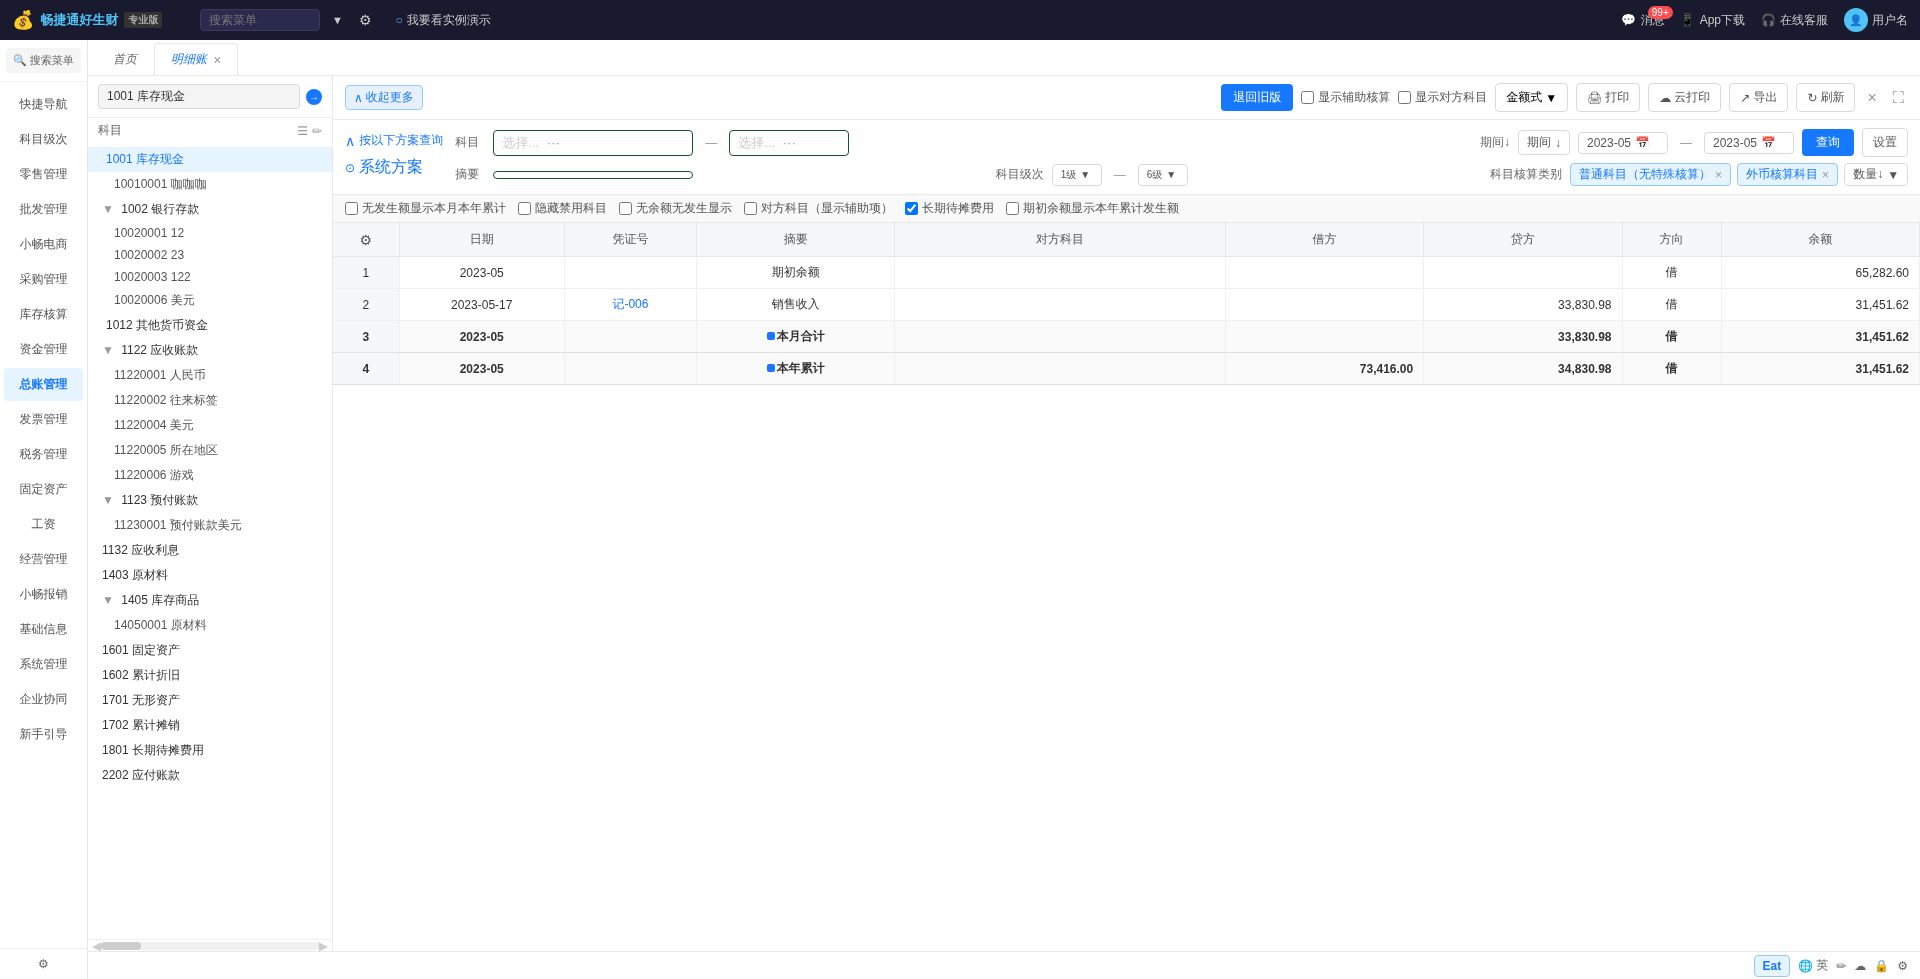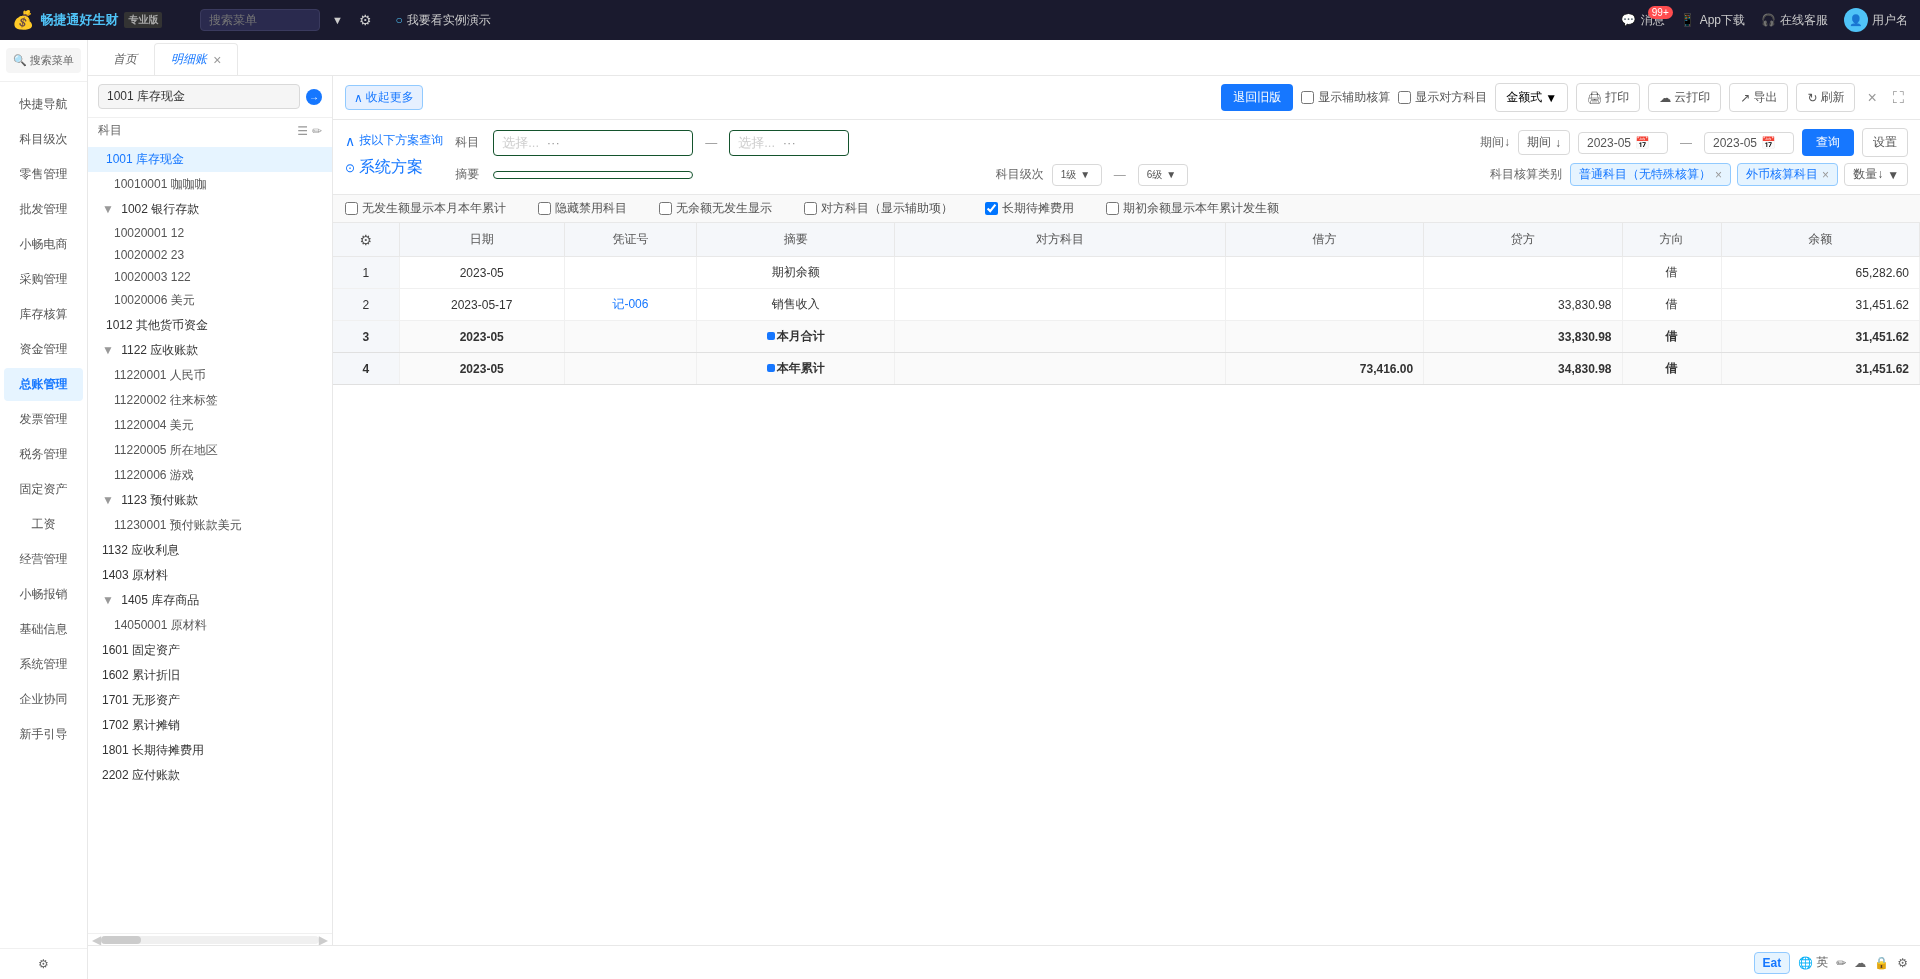--- a/index.html
+++ b/index.html
@@ -84,21 +84,21 @@
     .filter-date-input { border: 1px solid #d9d9d9; border-radius: 4px; padding: 3px 8px; font-size: 12px; display: flex; align-items: center; gap: 4px; cursor: pointer; color: #555; min-width: 90px; }
     .btn-query { background: #1677ff; color: #fff; border: none; border-radius: 4px; padding: 5px 14px; font-size: 12px; cursor: pointer; }
     .btn-setting { background: #fff; border: 1px solid #d9d9d9; border-radius: 4px; padding: 5px 10px; font-size: 12px; cursor: pointer; color: #555; }
     .filter-level-select { border: 1px solid #d9d9d9; border-radius: 4px; padding: 3px 8px; font-size: 10px; display: flex; align-items: center; gap: 4px; cursor: pointer; color: #555; min-width: 50px; }
     .filter-tags { display: flex; align-items: center; gap: 6px; flex-wrap: wrap; }
     .filter-tag { background: #fff; border: 1px solid #d9d9d9; border-radius: 4px; padding: 2px 8px; font-size: 12px; color: #555; display: flex; align-items: center; gap: 4px; }
     .filter-tag-x { color: #999; cursor: pointer; font-size: 12px; }
     .filter-tag.blue { background: #e6f4ff; border-color: #91caff; color: #1677ff; }
 
     
-    .checks-row { background: #f9f9f9; border-bottom: 1px solid #e8e8e8; padding: 5px 12px; display: flex; align-items: center; gap: 32px; flex-wrap: wrap; }
+    .checks-row { background: #f9f9f9; border-bottom: 1px solid #e8e8e8; padding: 5px 12px; display: flex; align-items: center; gap: 12px; flex-wrap: wrap; }
     .check-item { display: flex; align-items: center; gap: 4px; font-size: 12px; color: #555; cursor: pointer; }
     .check-item input[type=checkbox] { cursor: pointer; }
 
     
     .table-area { flex: 1; overflow: auto; background: #fff; }
     table { width: 100%; border-collapse: collapse; font-size: 12px; }
     thead tr { background: #f5f7fa; }
     th { padding: 8px 10px; text-align: center; font-weight: 500; color: #555; border-bottom: 1px solid #e8e8e8; border-right: 1px solid #e8e8e8; white-space: nowrap; }
     td { padding: 7px 10px; border-bottom: 1px solid #f0f0f0; border-right: 1px solid #f0f0f0; color: #333; white-space: nowrap; }
     .td-center { text-align: center; }
@@ -113,21 +113,21 @@
     .col-subject { width: 200px; }
     .col-debit { width: 120px; }
     .col-credit { width: 120px; }
     .col-direction { width: 60px; }
     .col-balance { width: 120px; }
     .icon-settings { font-size: 14px; }
 
     .collapse-btn { background: #e6f0ff; border: 1px solid #91caff; border-radius: 4px; padding: 3px 8px; font-size: 12px; color: #1677ff; cursor: pointer; display: flex; align-items: center; gap: 3px; }
 
     
-    .statusbar { height: 34px; background: #fff; border-top: 1px solid #e8e8e8; display: flex; align-items: center; justify-content: flex-end; padding: 0 12px; gap: 8px; }
+    .statusbar { height: 28px; background: #fff; border-top: 1px solid #e8e8e8; display: flex; align-items: center; justify-content: flex-end; padding: 0 12px; gap: 8px; }
     .statusbar-item { font-size: 12px; color: #666; display: flex; align-items: center; gap: 3px; cursor: pointer; }
     .statusbar-btn-blue { background: #e6f4ff; border: 1px solid #91caff; border-radius: 4px; padding: 3px 8px; font-size: 12px; color: #1677ff; cursor: pointer; font-weight: bold; }
 
     
     ::-webkit-scrollbar { width: 6px; height: 6px; }
     ::-webkit-scrollbar-track { background: #f0f0f0; }
     ::-webkit-scrollbar-thumb { background: #ccc; border-radius: 3px; }
     .dot-blue { display: inline-block; width: 8px; height: 8px; background: #1677ff; border-radius: 2px; margin-right: 2px; }
   </style>
 </head>

